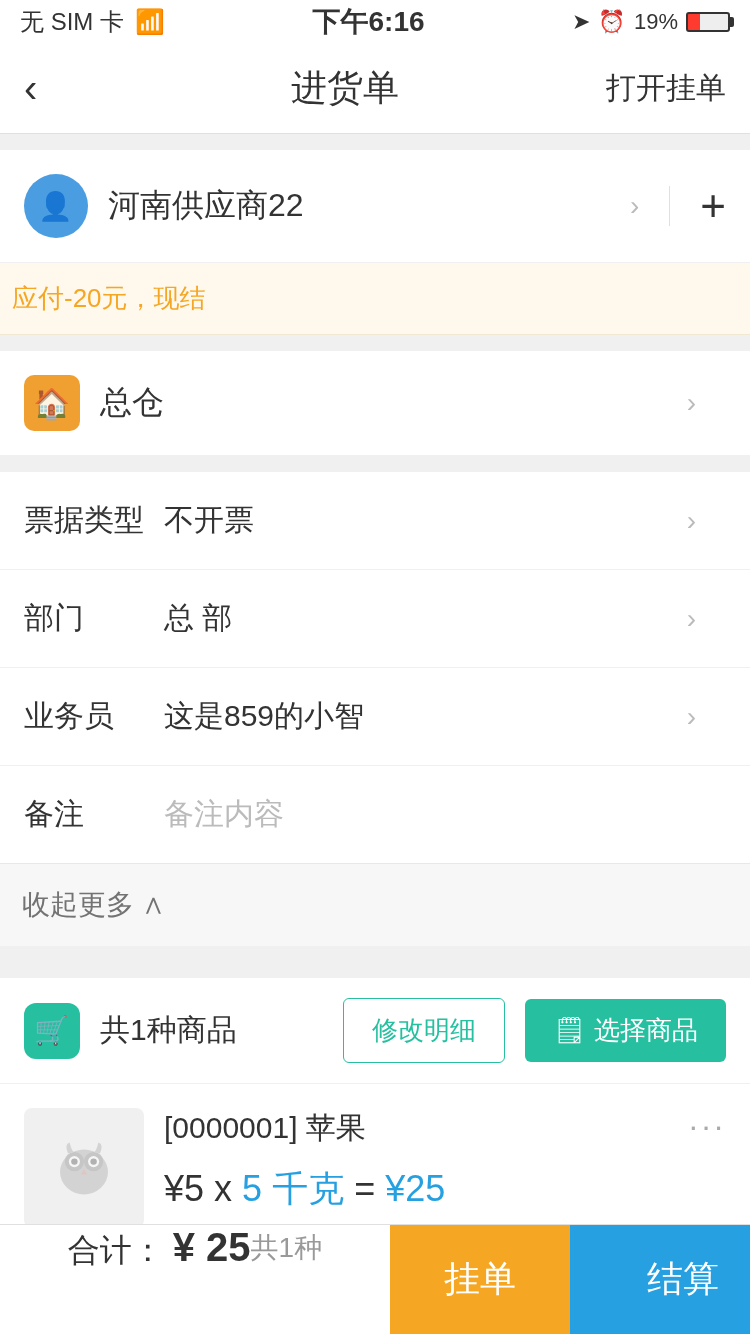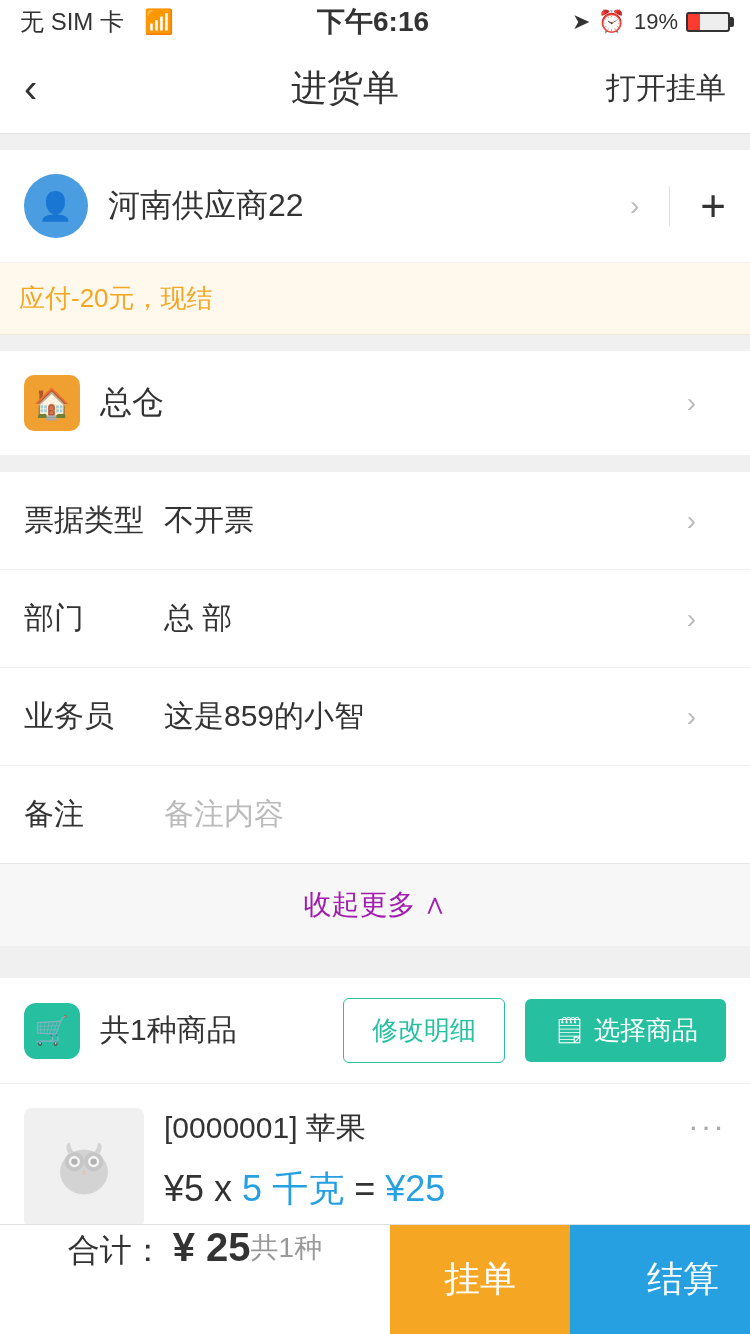--- a/index.html
+++ b/index.html
@@ -17,21 +17,21 @@
     .status-bar {
       width: 750px;
       height: 44px;
       background: #fff;
       display: flex;
       align-items: center;
       justify-content: space-between;
       padding: 0 20px;
       font-size: 24px;
     }
-    .status-left { display: flex; align-items: center; gap: 20px; }
+    .status-left { display: flex; align-items: center; gap: 11px; }
     .status-center { font-weight: 600; font-size: 28px; }
     .status-right { display: flex; align-items: center; gap: 8px; font-size: 22px; }
     .battery-icon {
       display: inline-block;
       width: 44px; height: 20px;
       border: 2px solid #333;
       border-radius: 3px;
       position: relative;
       background: linear-gradient(to right, #ff3b30 30%, #eee 30%);
     }
@@ -123,21 +123,21 @@
     .supplier-divider {
       width: 1px;
       height: 40px;
       background: #e0e0e0;
       margin-right: 30px;
     }
 
     
     .notice-bar {
       background: #fff8ec;
-      padding: 18px 19px;
+      padding: 18px 12px;
       font-size: 26px;
       color: #f5a623;
       border-bottom: 1px solid #f0e8d0;
     }
 
     
     .warehouse-row {
       display: flex;
       align-items: center;
       padding: 24px 24px;
@@ -178,24 +178,23 @@
       font-size: 30px;
       color: #333;
     }
     .form-value.placeholder {
       color: #bbb;
     }
 
     
     .collapse-bar {
       background: #f7f7f7;
-      text-align: center;
       padding: 22px;
       font-size: 28px;
-      color: #a21caf;
+      color: #737373;
       border-top: 1px solid #e8e8e8;
       cursor: pointer;
     }
 
     
     .products-header {
       display: flex;
       align-items: center;
       padding: 20px 24px;
       background: #fff;

